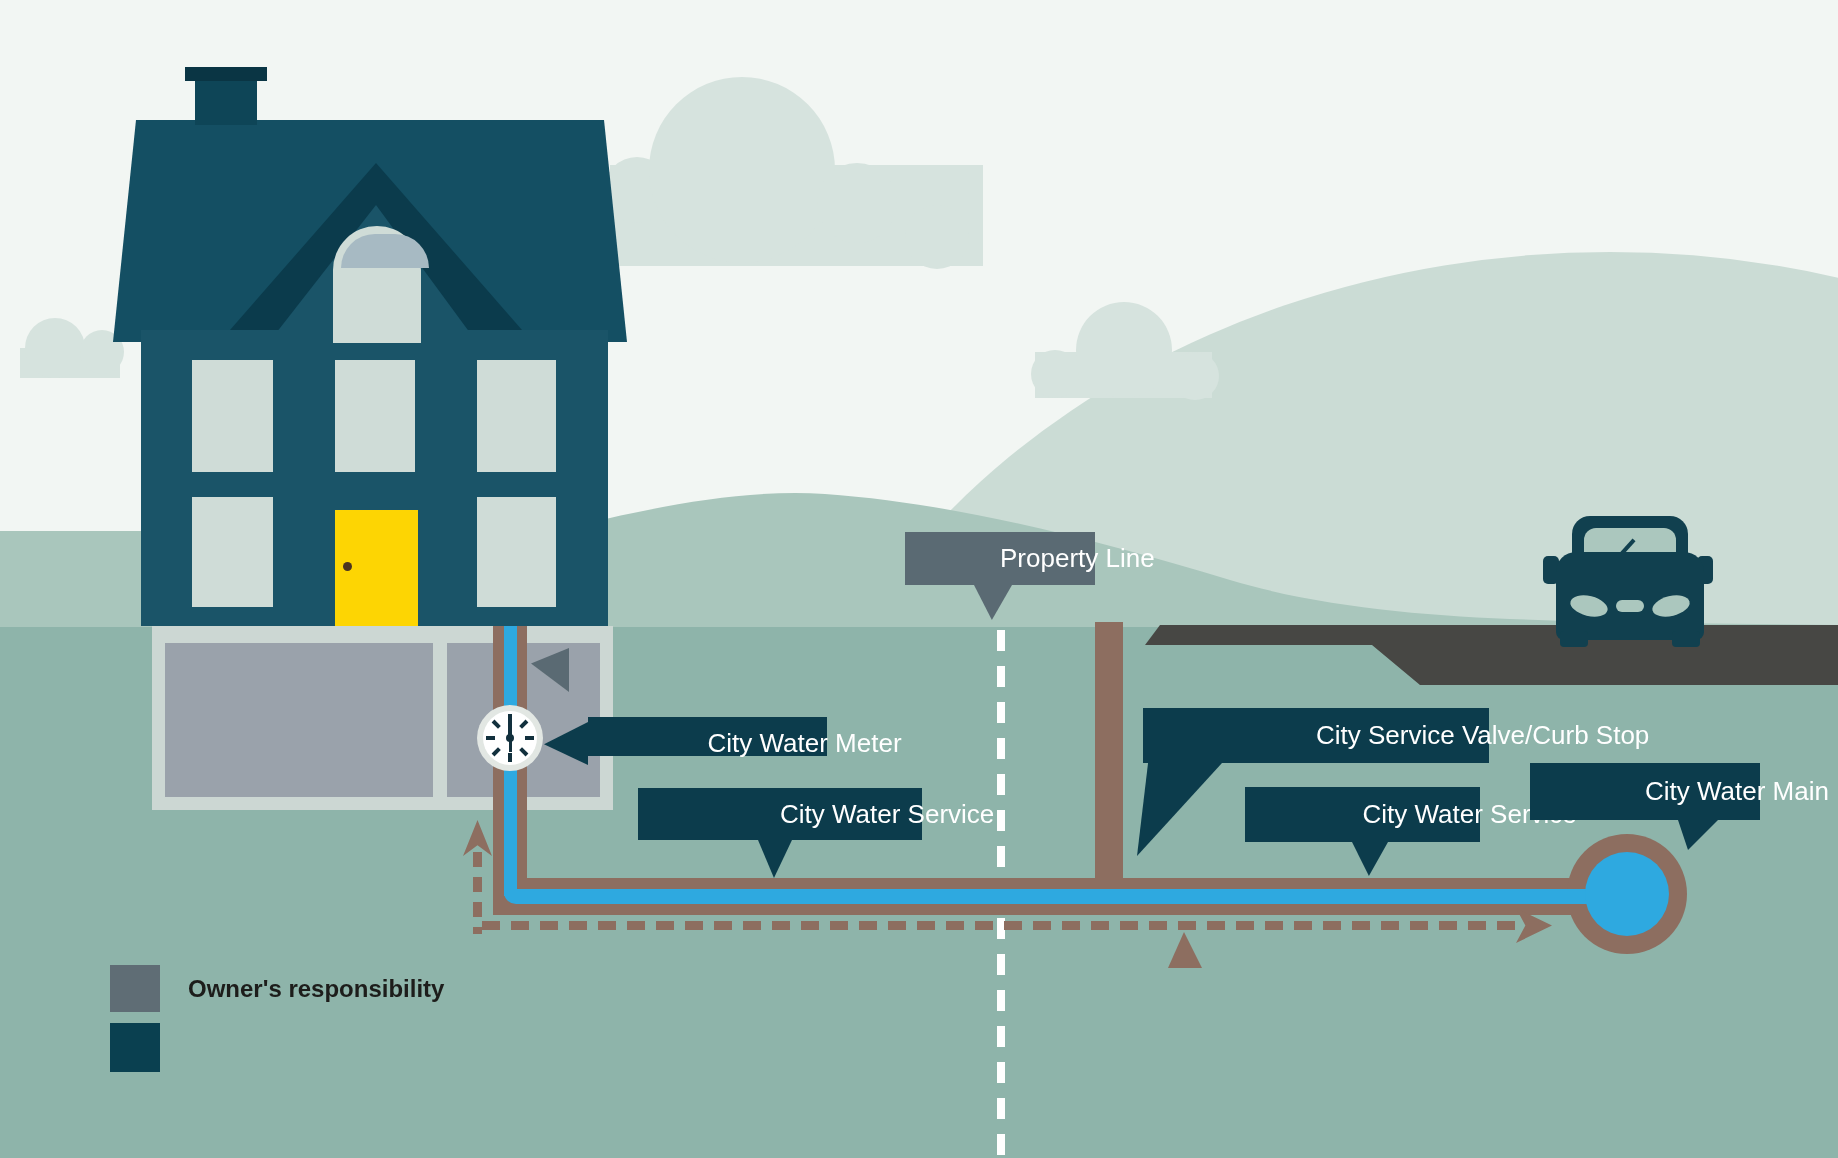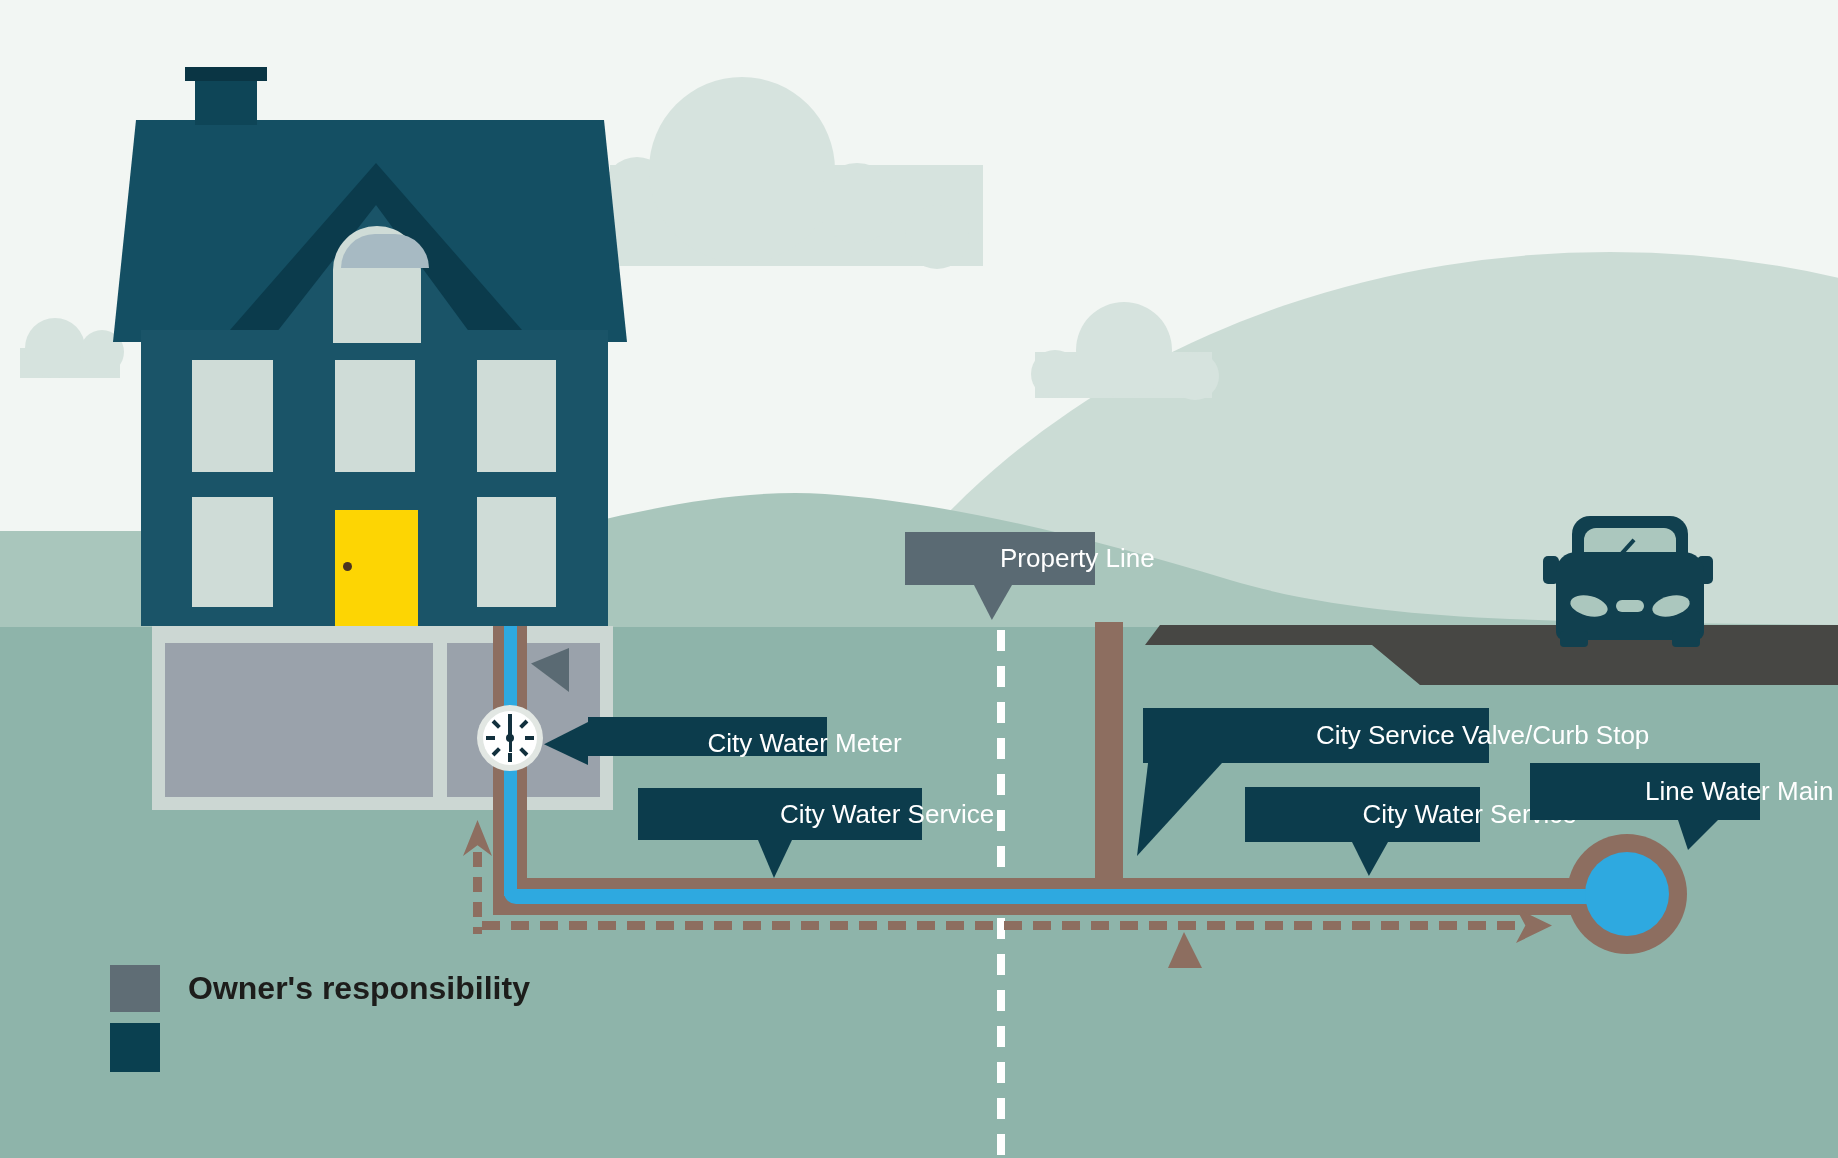--- a/index.html
+++ b/index.html
@@ -125,21 +125,21 @@
   .tl-6{left:1352px;top:842px;width:36px;height:34px;clip-path:polygon(0 0,100% 0,47% 100%);}
   .co-7{left:1530px;top:763px;width:230px;height:57px;line-height:57px;}
   .tl-7{left:1678px;top:820px;width:40px;height:30px;clip-path:polygon(0 0,100% 0,25% 100%);}
   .co-8{left:1055px;top:968px;width:268px;height:57px;line-height:57px;}
   .tl-8{left:1168px;top:932px;width:34px;height:36px;clip-path:polygon(47% 0,100% 100%,0 100%);}
 
   
   .legend-swatch{width:50px;}
   .lg-sq1{left:110px;top:965px;height:47px;background:#5f6d75;}
   .lg-sq2{left:110px;top:1023px;height:49px;background:#0a4050;}
-  .legend-label{color:#1d1d1b;font-size:32px;font-weight:bold;white-space:nowrap;}
+  .legend-label{color:#1d1d1b;font-size:24px;font-weight:bold;white-space:nowrap;}
   .lg-t1{left:188px;top:965px;height:47px;line-height:47px;}
   .lg-t2{left:188px;top:1023px;height:49px;line-height:49px;}
 </style>
 </head>
 <body>
 
 <div id="stage">
 
   <div class="hill-right"></div>
 
@@ -297,21 +297,21 @@
       <span>City Service Valve/Curb Stop</span>
     </div>
 
   <div class="tail t-teal tl-6"></div>
   <div class="callout c-teal co-6">
       <span>City Water Service</span>
     </div>
 
   <div class="tail t-teal tl-7"></div>
   <div class="callout c-teal co-7">
-      <span>Line Water Main</span>
+      <span>City Water Main</span>
     </div>
 
   <div class="tail t-brown tl-8"></div>
 
   <div class="legend-swatch lg-sq1"></div>
   <div class="legend-label lg-t1">Owner's responsibility</div>
   <div class="legend-swatch lg-sq2"></div>
 
 </div>
 

